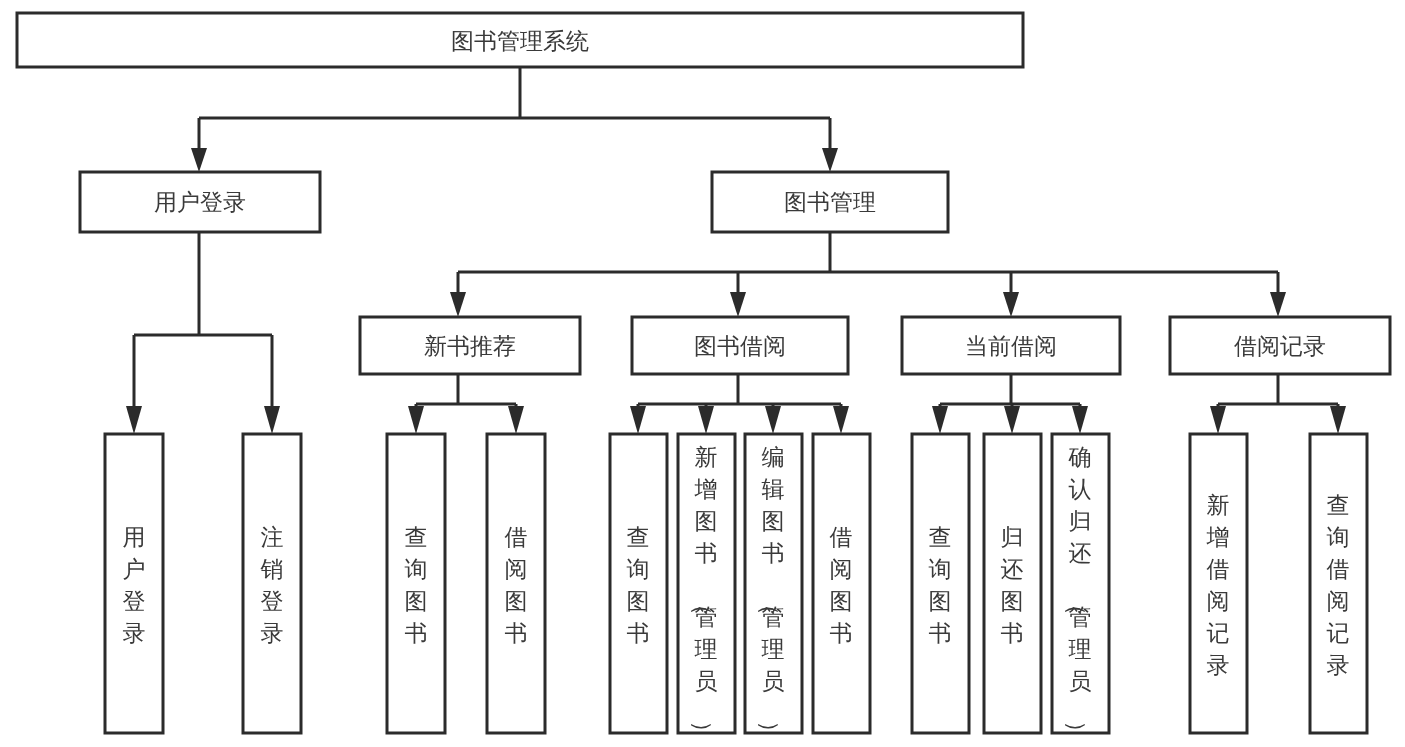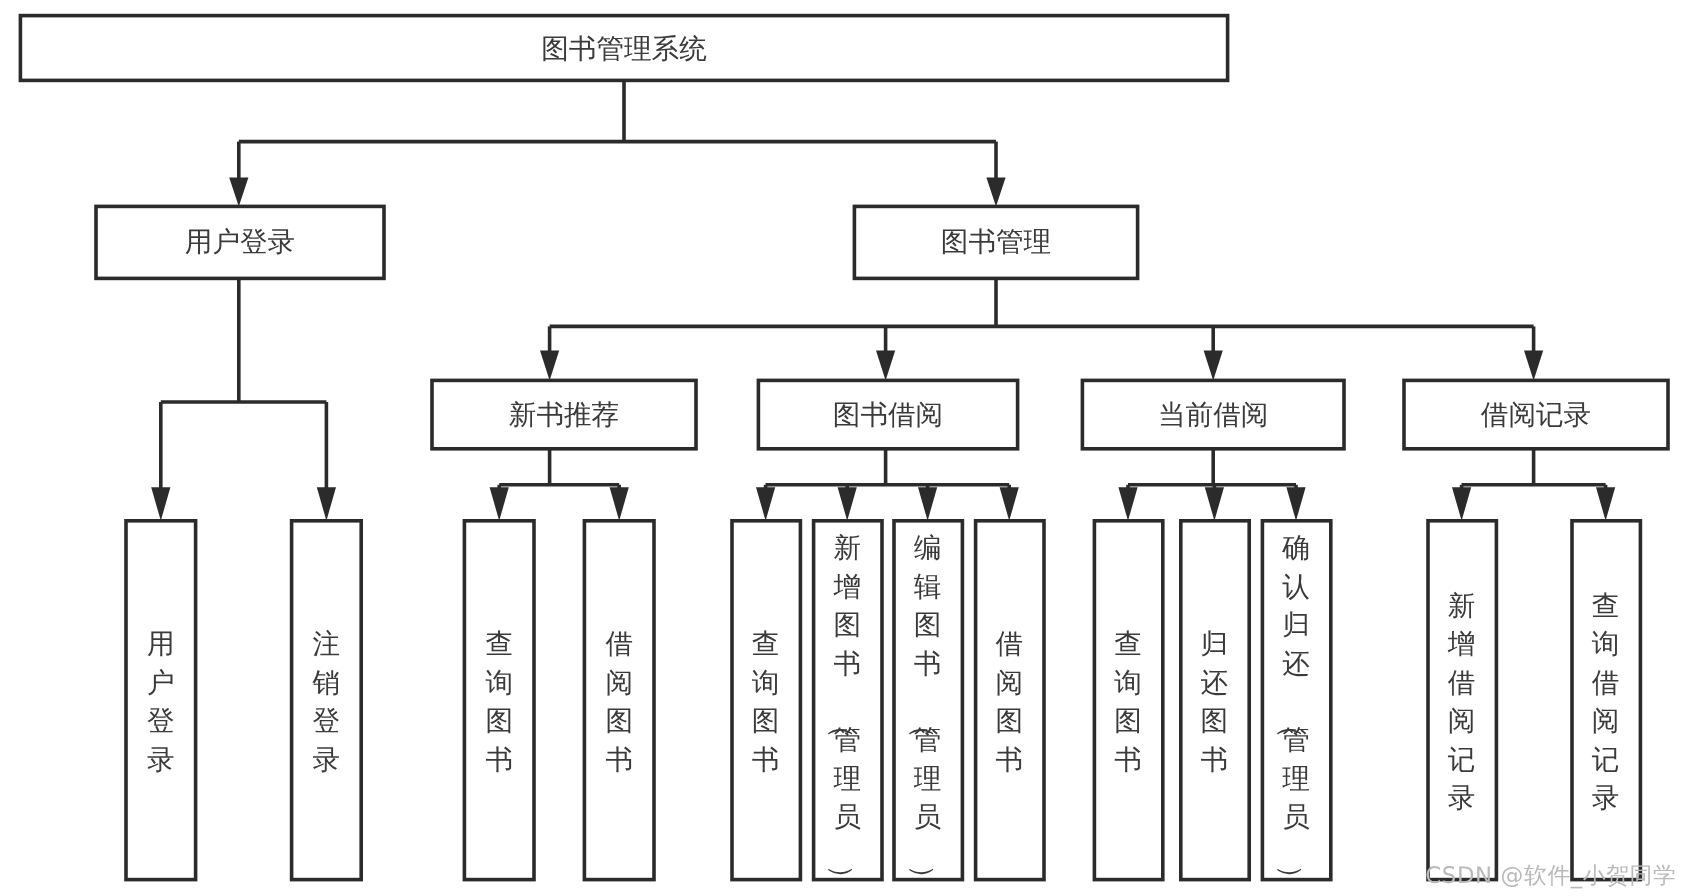--- a/index.html
+++ b/index.html
@@ -216,14 +216,13 @@
         <rect class="node-box" x="1190" y="434" width="57" height="299"></rect>
         <text class="node-label-vertical vtext" x="1218" y="0"><tspan x="1218" y="512.5">新</tspan><tspan x="1218" y="544.5">增</tspan><tspan x="1218" y="576.5">借</tspan><tspan x="1218" y="608.5">阅</tspan><tspan x="1218" y="640.5">记</tspan><tspan x="1218" y="672.5">录</tspan></text>
       </g>
       <g>
         <rect class="node-box" x="1310" y="434" width="57" height="299"></rect>
         <text class="node-label-vertical vtext" x="1338" y="0"><tspan x="1338" y="512.5">查</tspan><tspan x="1338" y="544.5">询</tspan><tspan x="1338" y="576.5">借</tspan><tspan x="1338" y="608.5">阅</tspan><tspan x="1338" y="640.5">记</tspan><tspan x="1338" y="672.5">录</tspan></text>
       </g>
     </g>
   </svg>
 
-  <div class="watermark">CSDN @软件_小贺同学</div>
 </div>
 
 </body></html>

